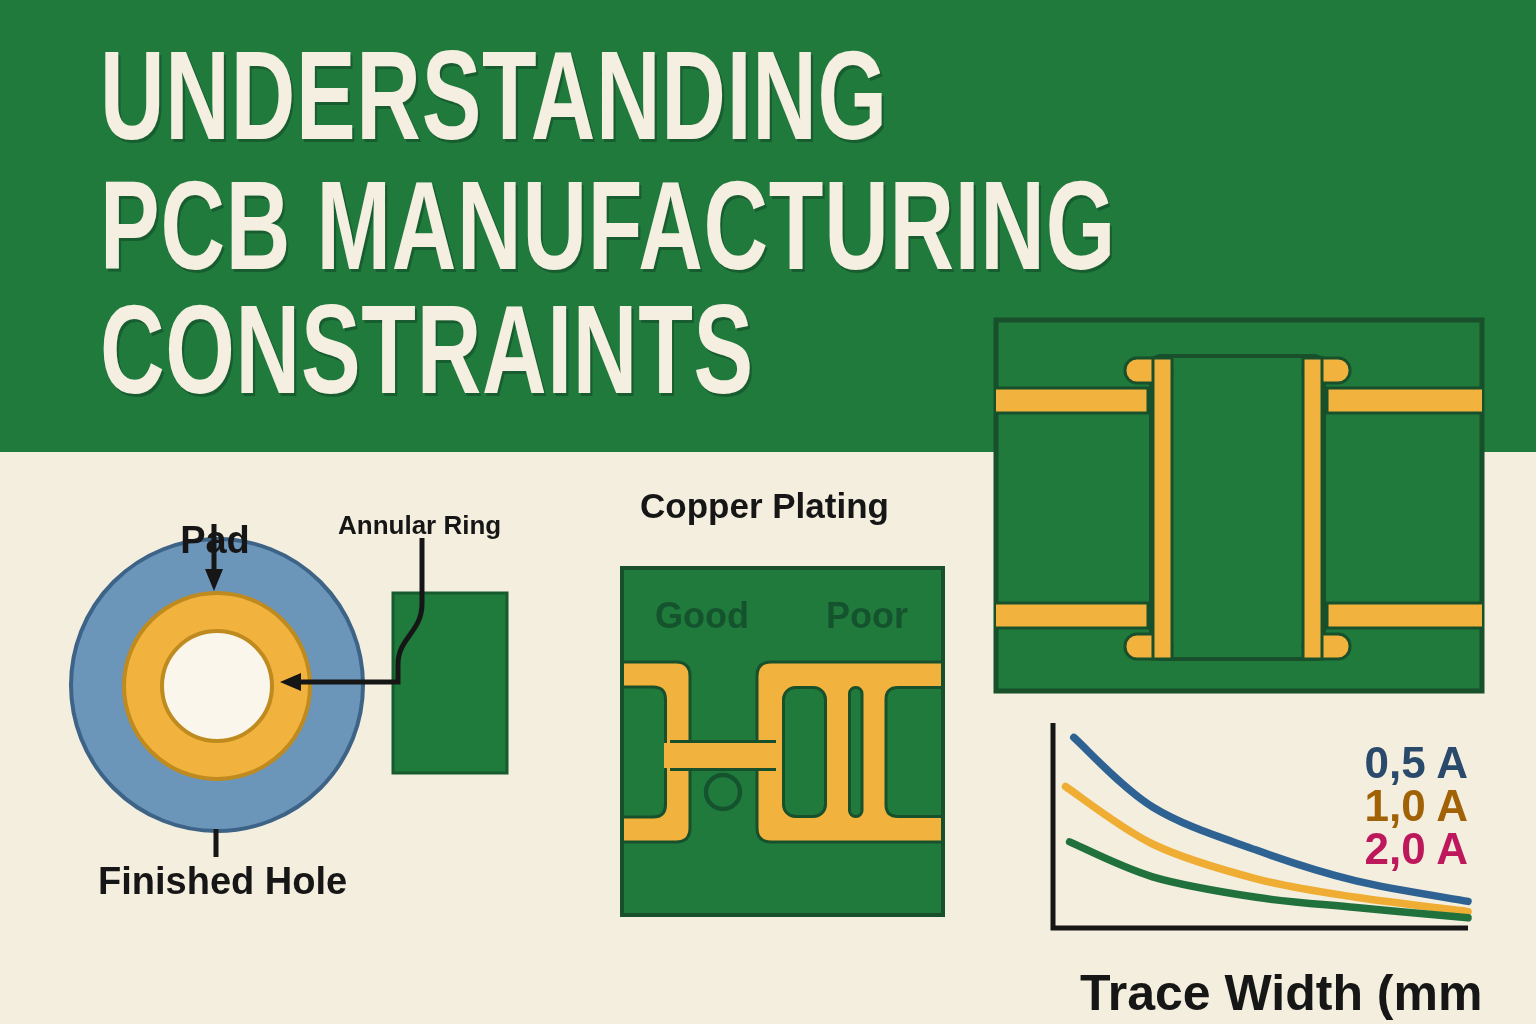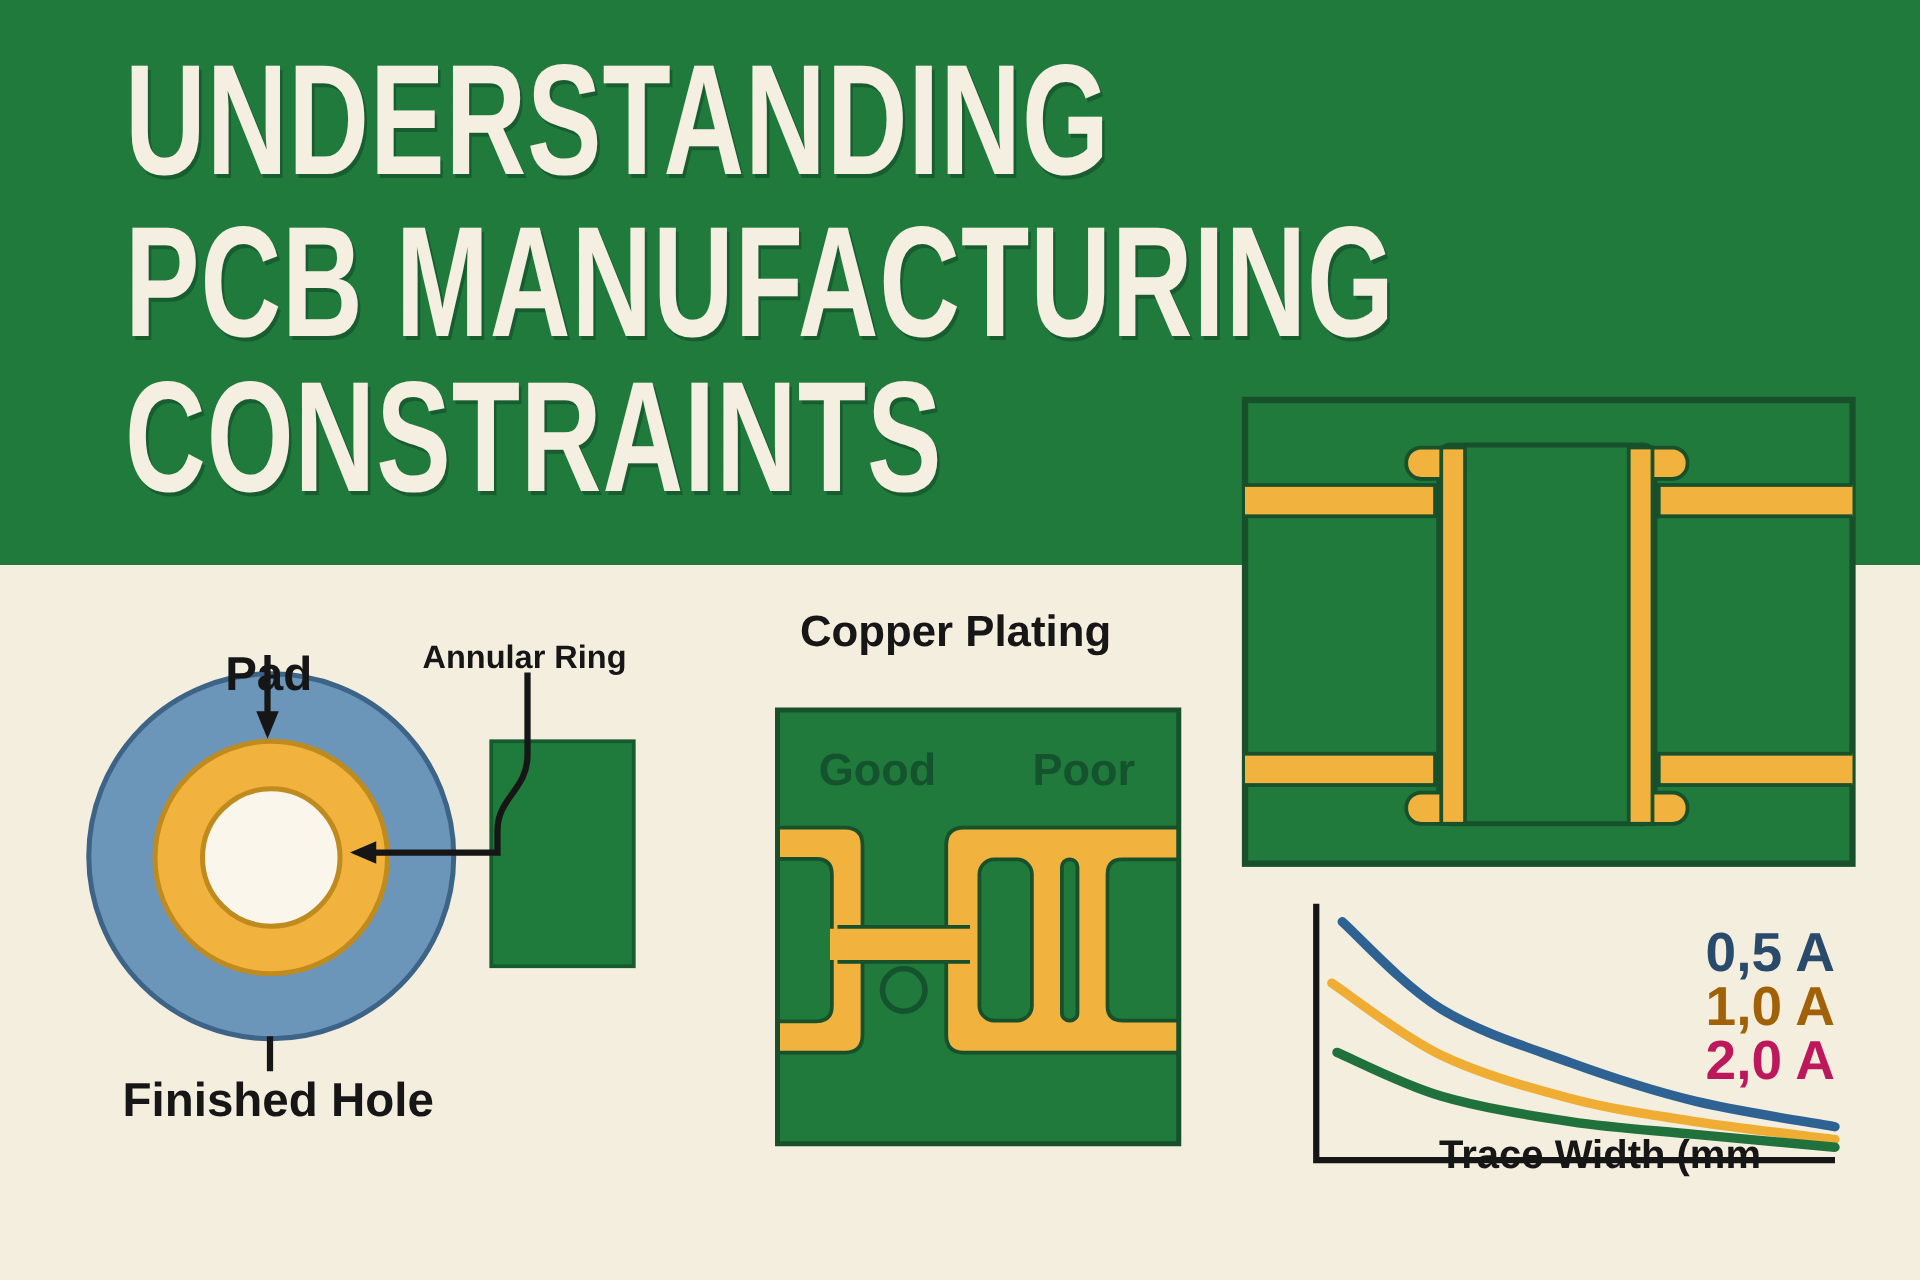--- a/index.html
+++ b/index.html
@@ -19,21 +19,21 @@
   .t1{top:33px;}  .t2{top:163px;}  .t3{top:287px;}
   .pad-label{left:160px;top:484px;width:110px;text-align:center;font-size:38px;margin-top:37px;}
   .annular-label{left:338px;top:512px;font-size:26px;}
   .finished-label{left:98px;top:862px;font-size:38px;}
   .cp-title{left:640px;top:488px;width:350px;text-align:left;font-size:35px;}
   .good-label,.poor-label{color:#14532d;font-size:36px;top:598px;width:110px;text-align:left;}
   .good-label{left:655px;}
   .poor-label{left:826px;}
   .legend-item{position:absolute;left:1330px;width:138px;text-align:right;font-weight:bold;font-size:44px;line-height:1;white-space:nowrap;}
   .lg0{top:741px;} .lg1{top:784px;} .lg2{top:827px;}
-  .xaxis-label{left:1080px;top:907px;width:400px;text-align:center;font-size:32px;}
+  .xaxis-label{left:1080px;top:968px;width:400px;text-align:center;font-size:50px;}
 </style>
 </head>
 <body>
 
 <div class="canvas">
 
   <div class="band"></div>
 
   <svg class="art" width="1536" height="1024" viewBox="0 0 1536 1024">
     <defs>

